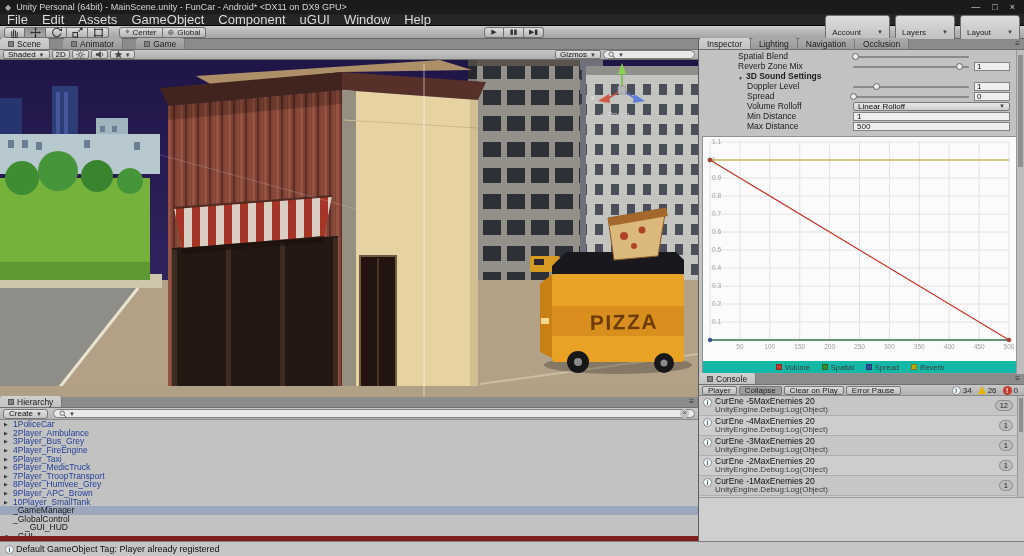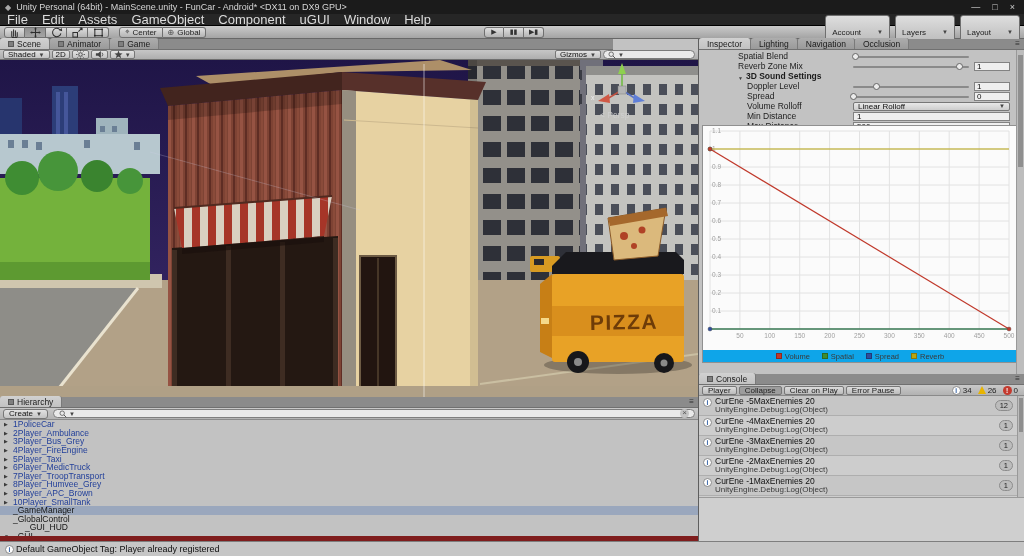--- a/index.html
+++ b/index.html
@@ -35,21 +35,21 @@
   .dd{font-size:6px;color:#444;}
 
   
   .tabbar{display:flex;align-items:flex-end;background:#8b8b8b;border-bottom:1px solid #707070;height:11px;}
   .tab{padding:0 8px;height:11px;display:flex;align-items:center;gap:3px;font-size:8.5px;color:#1a1a1a;background:linear-gradient(#adadad,#9a9a9a);border-right:1px solid #7a7a7a;border-radius:3px 3px 0 0;white-space:nowrap;}
   .tab.active{background:linear-gradient(#d1d1d1,#c2c2c2);}
   .tab-ico{width:6px;height:6px;background:#7f7f7f;border:1px solid #585858;display:inline-block;}
   .panel-menu{margin-left:auto;margin-right:4px;color:#2e2e2e;font-size:8px;line-height:11px;}
 
   
-  .scene-tabbar{position:absolute;left:0;top:39px;width:613px;}
+  .scene-tabbar{position:absolute;left:0;top:39px;width:698px;gap:13px;}
   .scene-controls{position:absolute;left:0;top:50px;width:698px;height:10px;background:linear-gradient(#c6c6c6,#aeaeae);border-bottom:1px solid #6f6f6f;display:flex;align-items:center;padding:0 3px;gap:2px;}
   .sc-drop{height:9px;border:1px solid #777;border-radius:2px;background:linear-gradient(#e2e2e2,#c4c4c4);display:flex;align-items:center;gap:3px;padding:0 4px;font-size:8px;}
   .sc-btn{height:9px;min-width:14px;border:1px solid #777;border-radius:2px;background:linear-gradient(#e2e2e2,#c4c4c4);display:flex;align-items:center;justify-content:center;gap:2px;padding:0 3px;font-size:8px;}
   .sc-spacer{flex:1;}
   .sc-search{width:92px;height:9px;border:1px solid #7a7a7a;border-radius:5px;background:#e9e9e9;display:flex;align-items:center;gap:2px;padding:0 4px;}
   .viewport{position:absolute;left:0;top:60px;width:698px;height:337px;display:block;background:#241a52;}
   svg text{font-family:"Liberation Sans",sans-serif;}
 
   
   .hier-tabbar{position:absolute;left:0;top:397px;width:698px;}
@@ -78,21 +78,21 @@
   .insp-label.bold{font-weight:bold;}
   .fold-arrow{font-size:5px;color:#3c3c3c;margin-right:3px;}
   .slider{position:absolute;left:122px;right:48px;top:1px;height:8px;}
   .slider-track{position:absolute;left:0;right:0;top:4px;height:2px;background:#8a8a8a;border-radius:1px;}
   .slider-knob{position:absolute;top:1px;width:7px;height:7px;margin-left:-3px;border-radius:50%;background:#ececec;border:1px solid #666;}
   .val-field{position:absolute;right:7px;top:0.5px;width:36px;height:9px;background:#efefef;border:1px solid #828282;font-size:8px;line-height:8px;padding:0 2px;color:#111;}
   .wide-field{position:absolute;left:122px;right:7px;top:0.5px;height:9px;background:#efefef;border:1px solid #828282;font-size:8px;line-height:8px;padding:0 3px;color:#111;}
   .insp-drop{position:absolute;left:122px;right:7px;top:0.5px;height:9px;background:linear-gradient(#e8e8e8,#cdcdcd);border:1px solid #777;border-radius:2px;display:flex;align-items:center;padding:0 4px;font-size:8px;color:#111;}
   .insp-drop .dd{margin-left:auto;}
 
-  .graph{position:absolute;left:3px;top:86px;width:316px;height:238px;background:#0ea5e9;border:1px solid #909090;}
+  .graph{position:absolute;left:3px;top:97px;width:316px;height:238px;background:#14b8a6;border:1px solid #909090;}
   #rolloff-svg{display:block;}
   #graph-legend{height:12px;display:flex;align-items:center;justify-content:center;gap:12px;font-size:7.5px;color:#3a3a3a;}
   .lg-item{display:flex;align-items:center;gap:3px;}
   .lg-sq{width:6px;height:6px;display:inline-block;border:1px solid #00000044;}
 
   
   .console{position:absolute;left:0;top:335px;width:325px;height:167px;background:#c9c9c9;}
   .console-toolbar{position:absolute;left:0;top:11px;width:100%;height:11px;background:linear-gradient(#c9c9c9,#b2b2b2);border-bottom:1px solid #8a8a8a;display:flex;align-items:center;padding:0 3px;}
   .cbtn{border:1px solid #777;background:linear-gradient(#dcdcdc,#bcbcbc);padding:0 5px;height:9px;line-height:8px;font-size:8px;border-radius:2px;margin-right:2px;color:#1c1c1c;white-space:nowrap;}
   .cbtn.pressed{background:#9d9d9d;}

